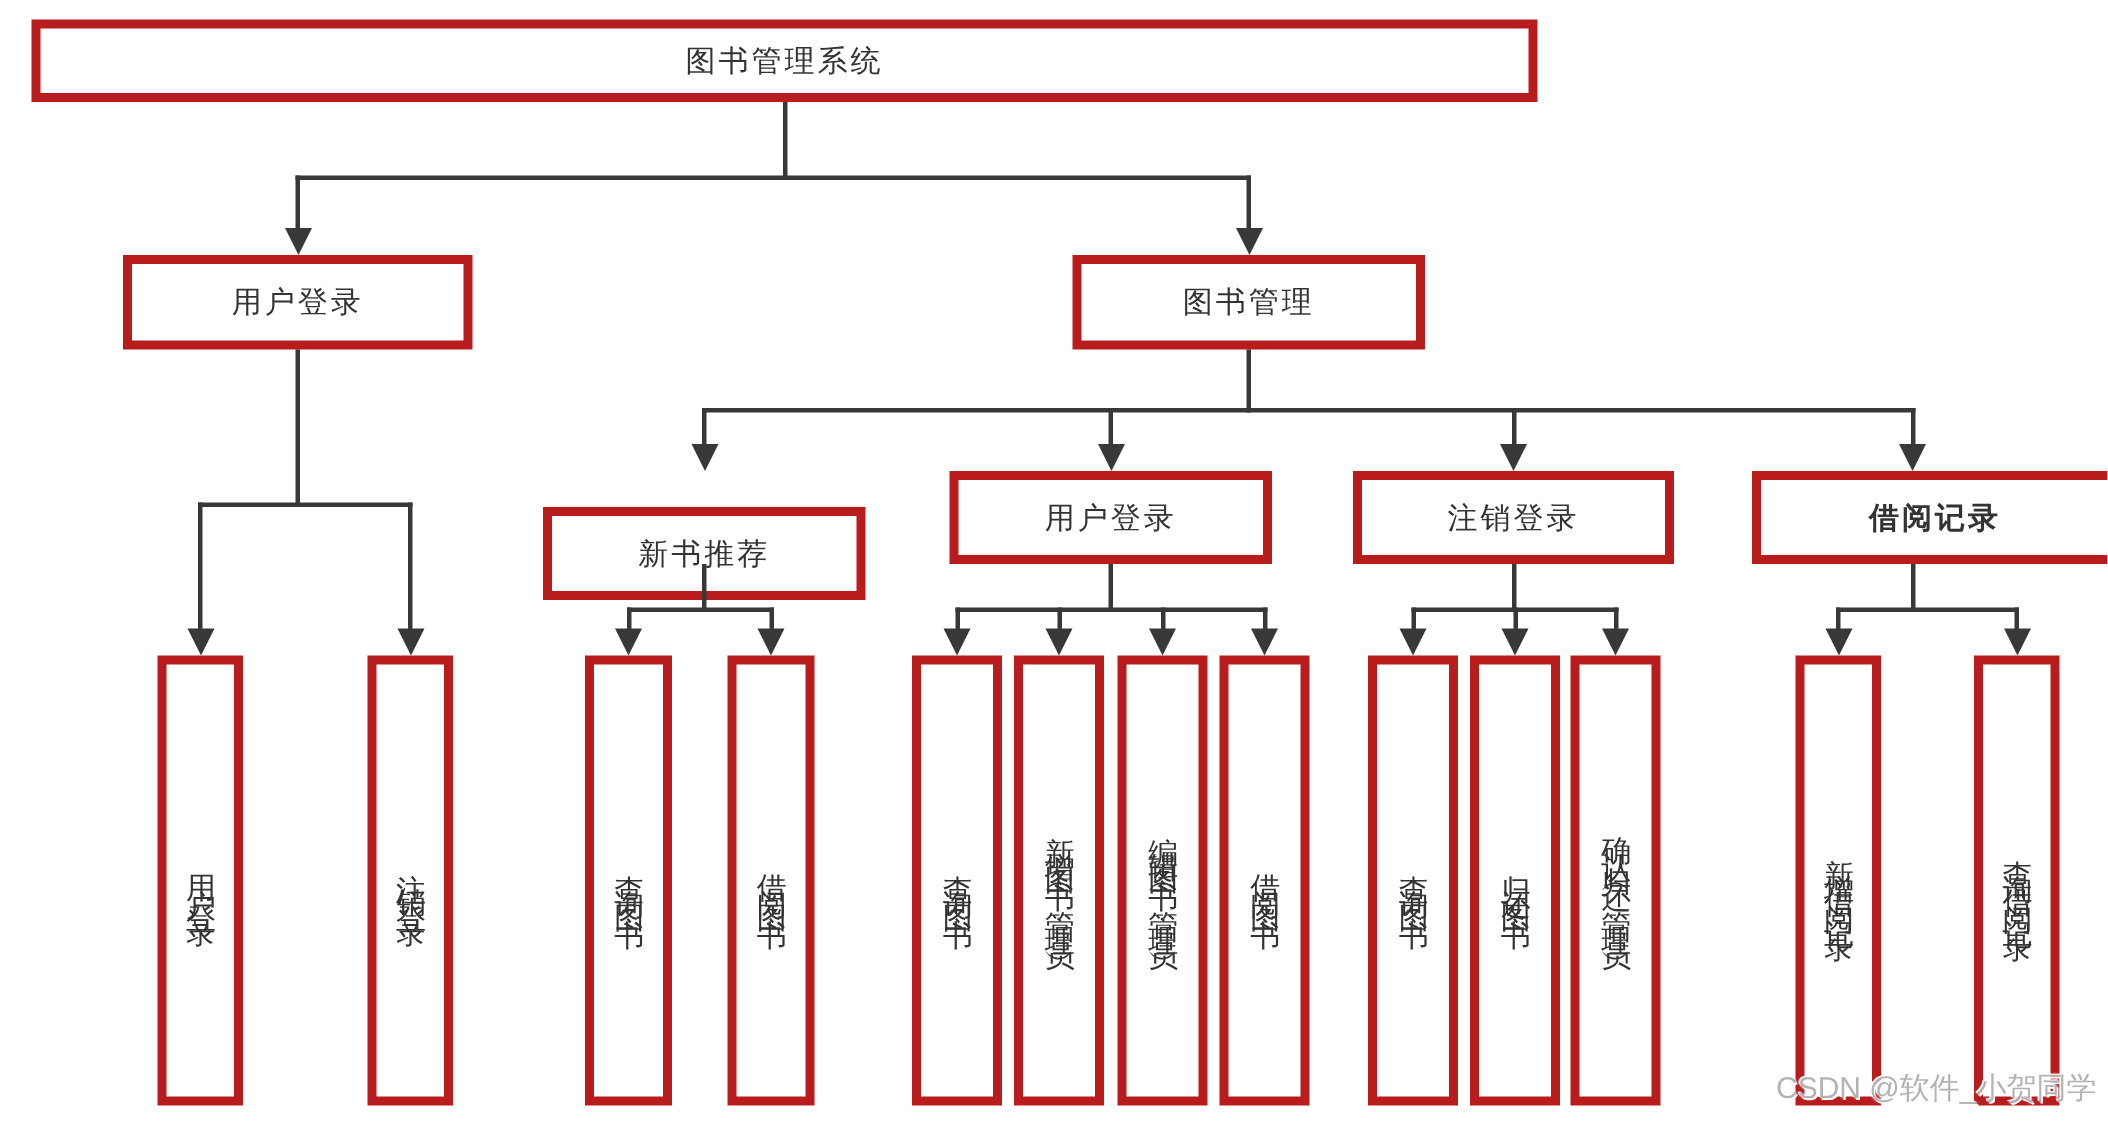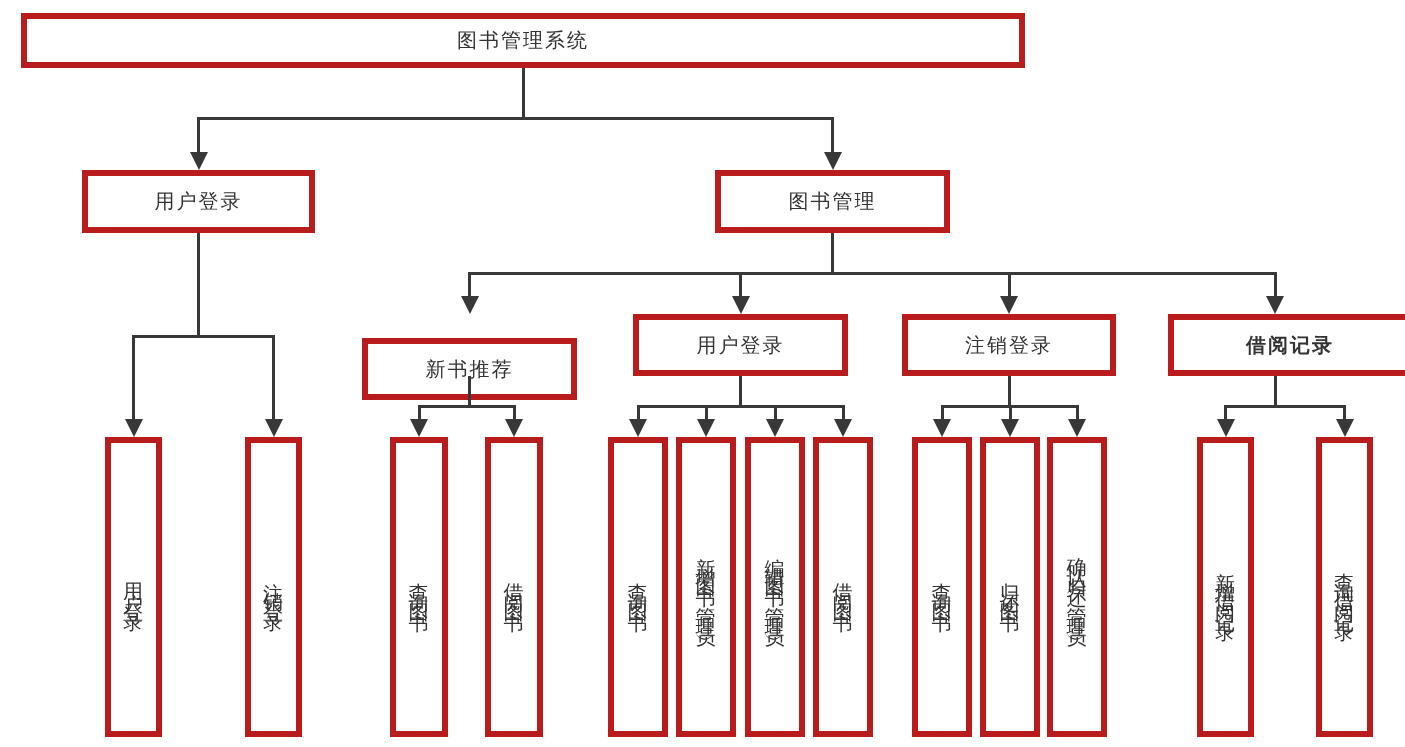--- a/index.html
+++ b/index.html
@@ -182,13 +182,14 @@
       <div class="seg" style="left: 1075.5px; top: 405px; width: 3px; height: 16px;"></div>
       <div class="arrow" style="left: 1068px; top: 419px;"></div>
       <div class="seg" style="left: 1273.5px; top: 376px; width: 3px; height: 32px;"></div>
       <div class="seg" style="left: 1224px; top: 405px; width: 122px; height: 3px;"></div>
       <div class="seg" style="left: 1224px; top: 405px; width: 3px; height: 16px;"></div>
       <div class="arrow" style="left: 1216.5px; top: 419px;"></div>
       <div class="seg" style="left: 1343px; top: 405px; width: 3px; height: 16px;"></div>
       <div class="arrow" style="left: 1335.5px; top: 419px;"></div>
     </div>
 
+  <div id="watermark">CSDN @软件_小贺同学</div>
 </div>
 
 </body></html>

